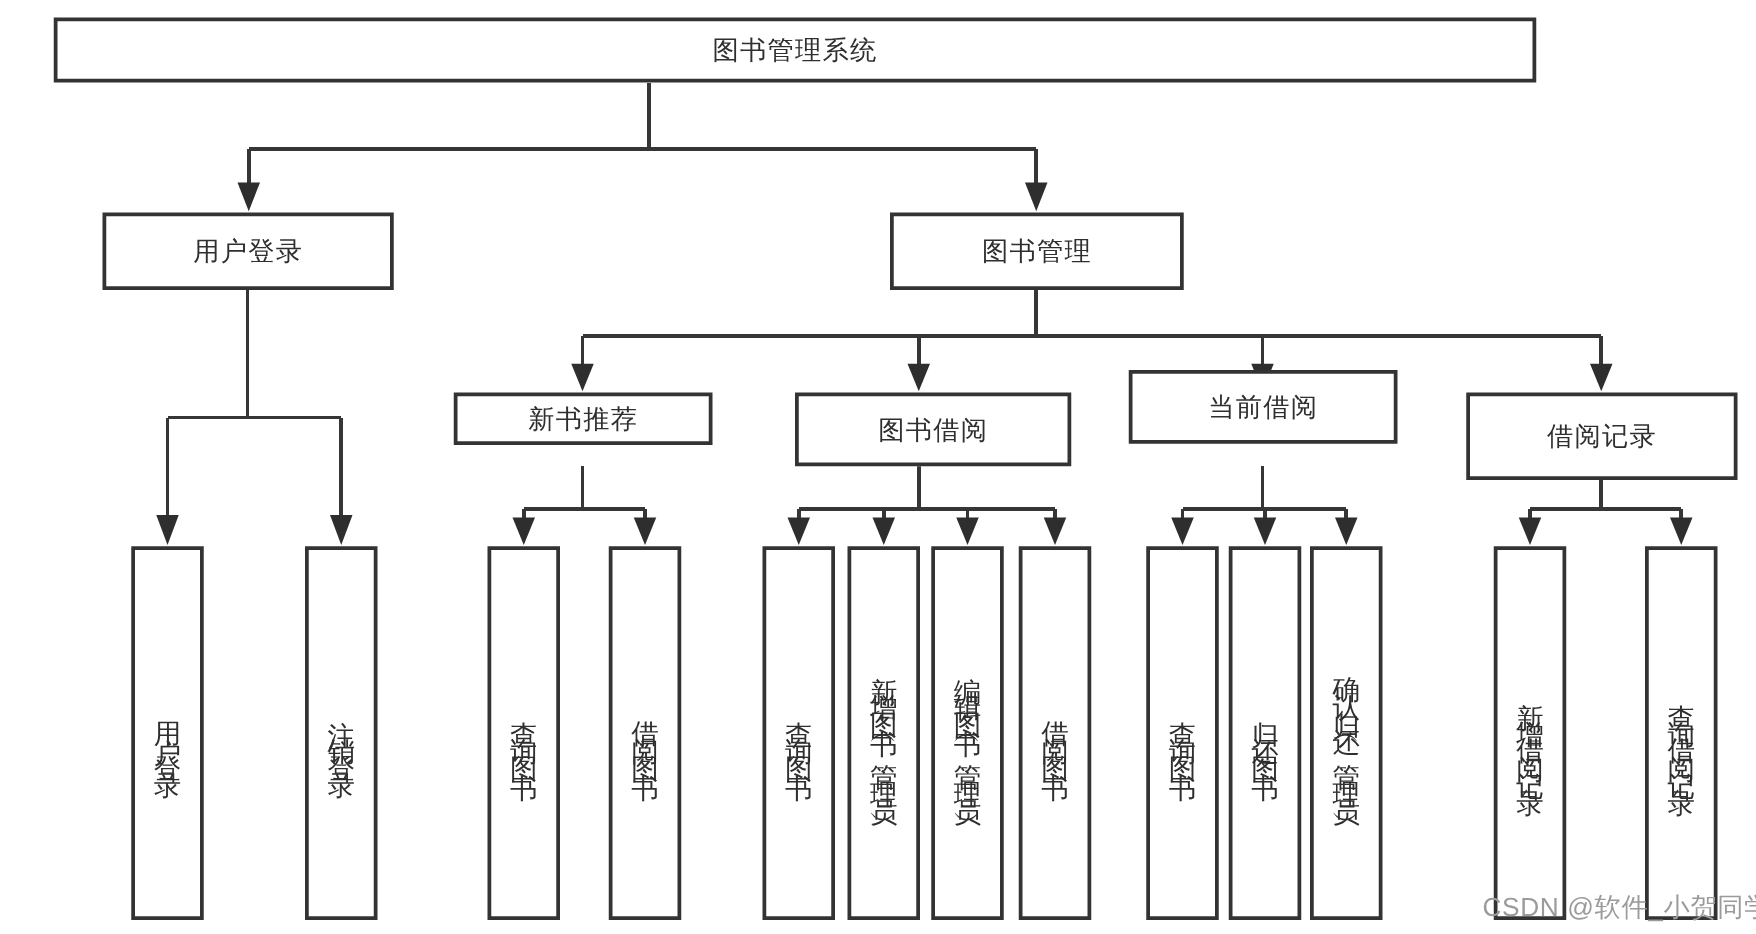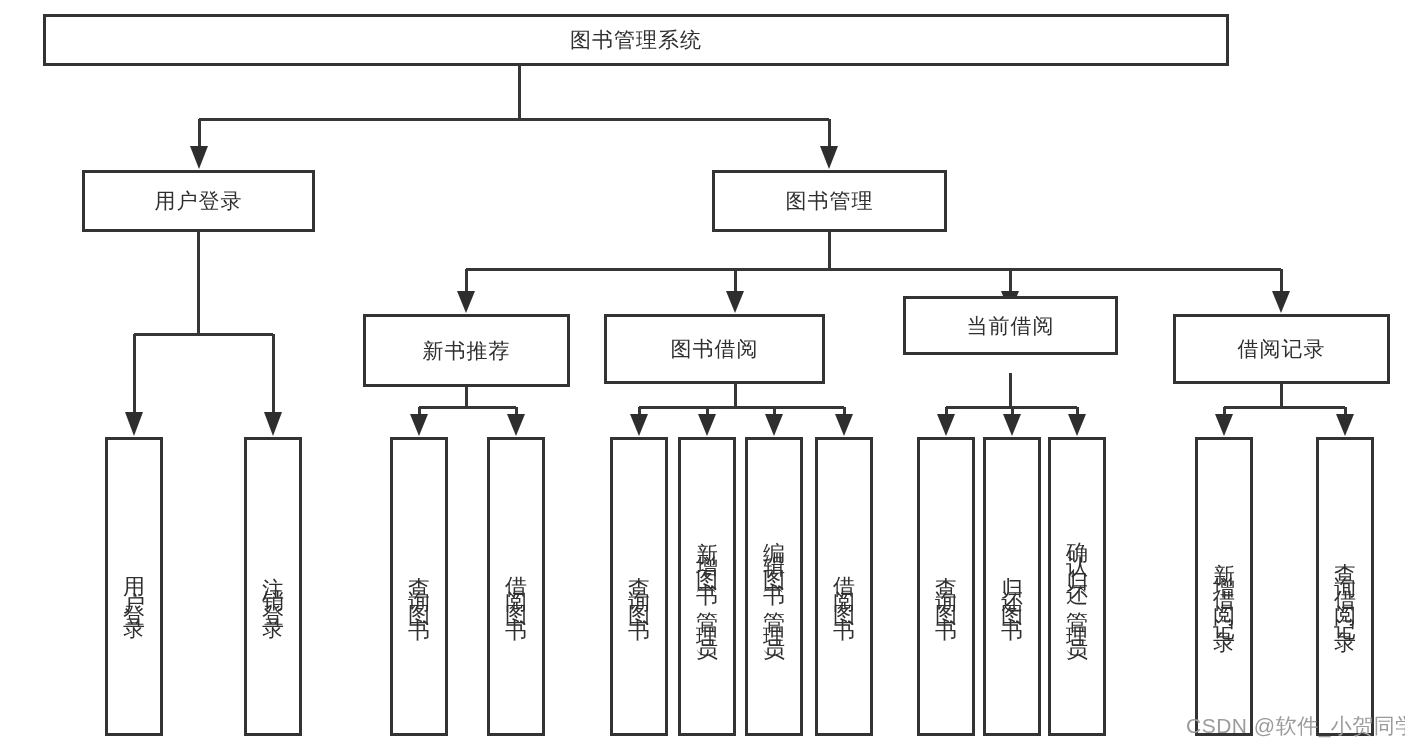--- a/index.html
+++ b/index.html
@@ -35,22 +35,22 @@
     font-size: 22px;
     writing-mode: vertical-rl;
     text-orientation: mixed;
     letter-spacing: 14px;
     line-height: 1;
   }
   
   .n-root { left: 15px;   top: 14px;  width: 1186px; height: 52px; margin-left: 28px; }
   .n-l2a  { left: 82px;   top: 170px; width: 233px;  height: 62px; }
   .n-l2b  { left: 712px;  top: 170px; width: 235px;  height: 62px; justify-content: center; }
-  .n-l3a  { left: 363px;  top: 314px; width: 207px;  height: 73px; }
-  .n-l3b  { left: 604px;  top: 314px; width: 221px;  height: 70px; }
+  .n-l3a  { left: 363px;  top: 314px; width: 207px;  height: 42px; }
+  .n-l3b  { left: 636px;  top: 314px; width: 221px;  height: 59px; }
   .n-l3c  { left: 903px;  top: 296px; width: 215px;  height: 59px; }
   .n-l3d  { left: 1173px; top: 314px; width: 217px;  height: 70px; }
   
   .leaf { top: 437px; width: 58px; height: 299px; }
   .lf1  { left: 105px; }  .lf2  { left: 244px; }
   .lf3  { left: 390px; }  .lf4  { left: 487px; }
   .lf5  { left: 610px; }  .lf6  { left: 678px; }
   .lf7  { left: 745px; }  .lf8  { left: 815px; }
   .lf9  { left: 917px; }  .lf10 { left: 983px; }
   .lf11 { left: 1048px; } .lf12 { left: 1195px; }

